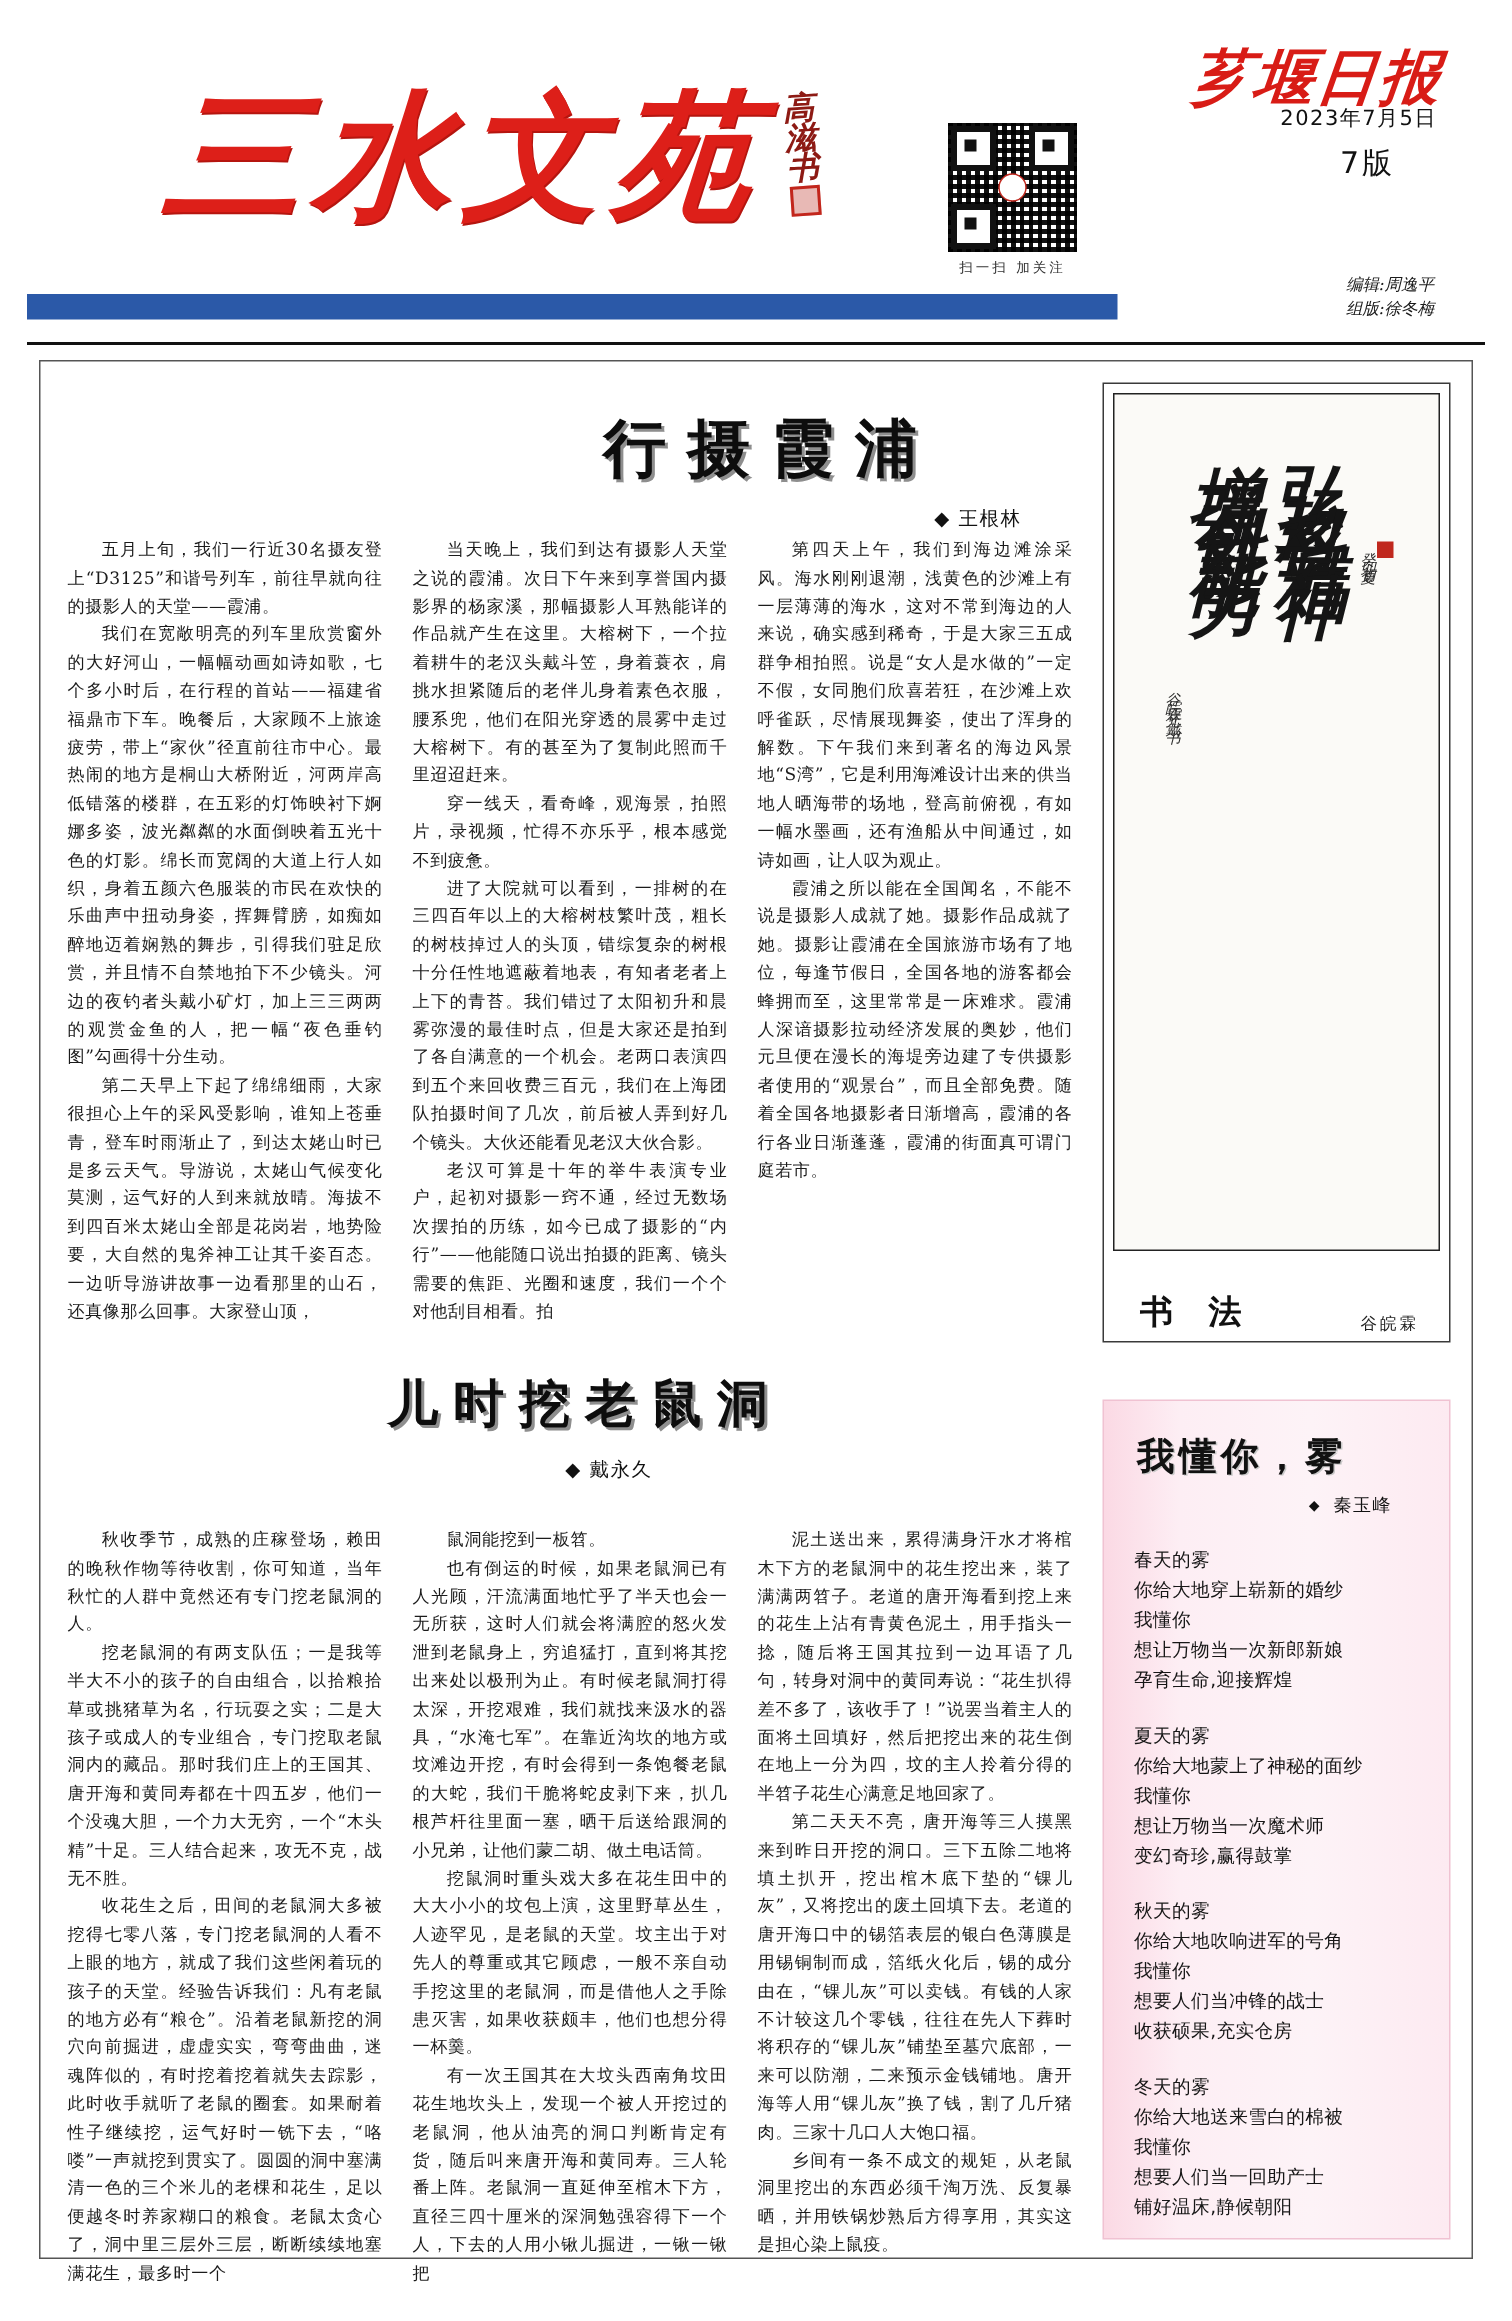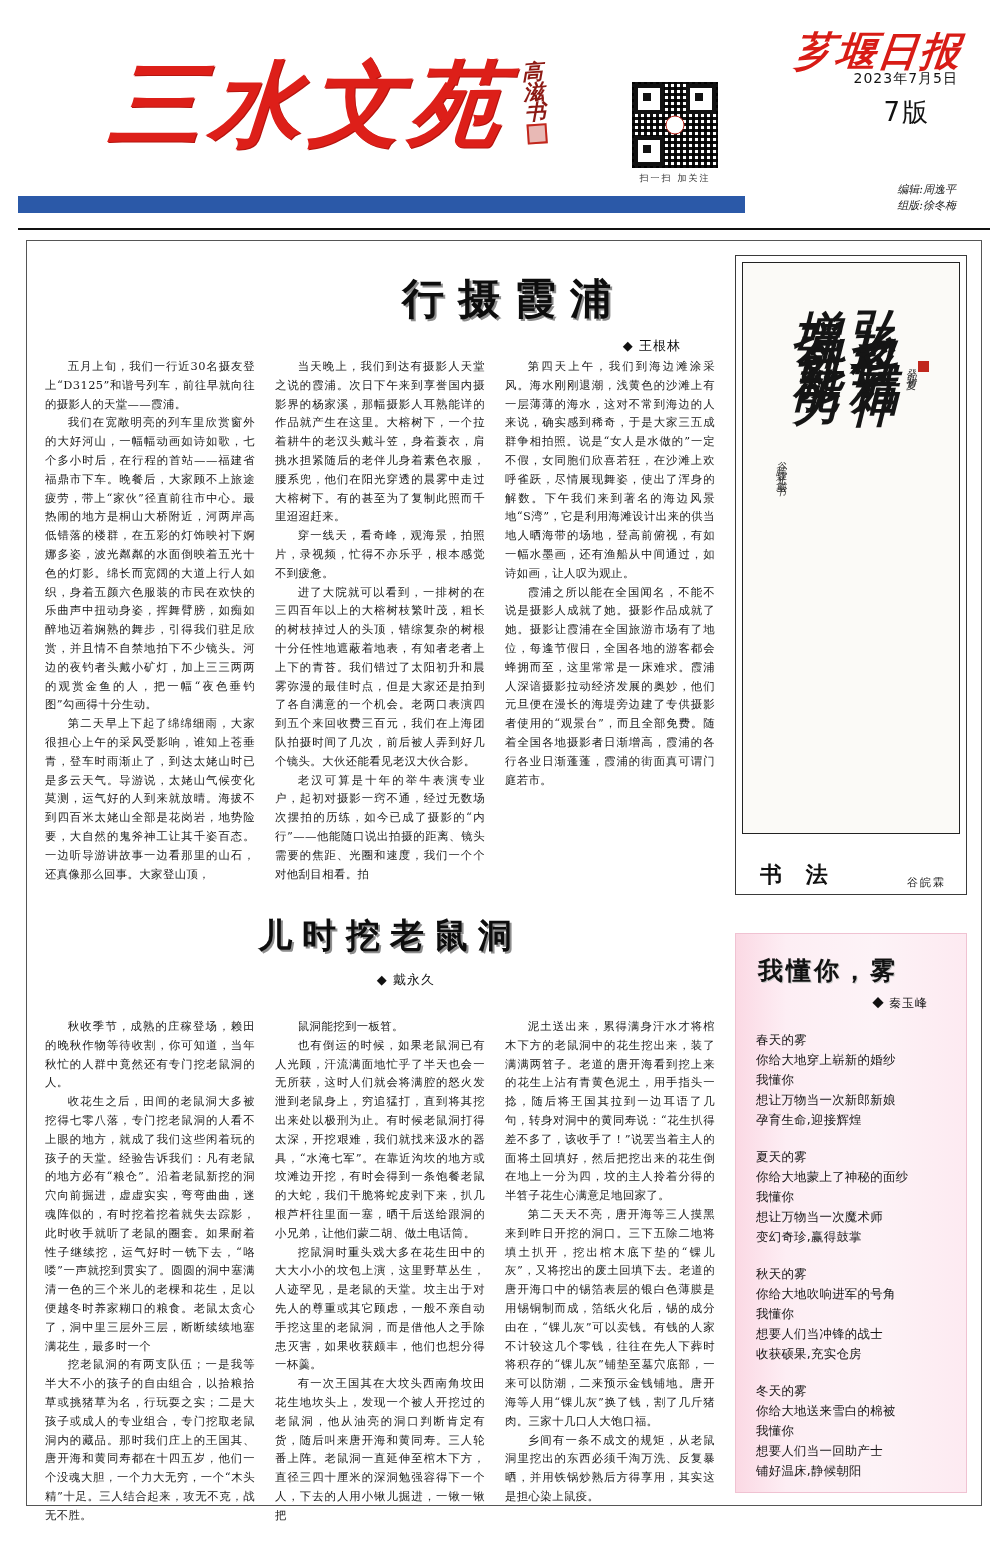--- a/index.html
+++ b/index.html
@@ -73,21 +73,21 @@
     font-style:italic;letter-spacing:2px;
     transform:skewX(-6deg);
   }
   .paper-date{
     position:absolute;right:50px;top:70px;
     font-size:14px;color:#111;font-family:"DejaVu Sans",sans-serif;
     letter-spacing:1px;
   }
   .paper-page{
     position:absolute;right:78px;top:95px;
-    font-size:26px;color:#111;font-family:"DejaVu Sans",sans-serif;
+    font-size:20px;color:#111;font-family:"DejaVu Sans",sans-serif;
     font-weight:500;letter-spacing:2px;
   }
   .credits{
     position:absolute;right:52px;top:182px;
     text-align:left;font-size:11px;line-height:16px;color:#1a1a1a;
     font-family:"DejaVu Serif",serif;font-style:italic;
   }
 
   .blue-bar{
     position:absolute;left:18px;top:196px;width:727px;height:17px;background:#2b59a8;
@@ -195,21 +195,21 @@
     background:linear-gradient(90deg,#fbd9e4 0%,#fdeef4 22%,#fdf3f7 60%,#fdeaf1 100%);
     border:1px solid #f0c2d2;
     padding:16px 14px 10px 20px;
   }
   .poem-title{
     font-family:"DejaVu Serif",serif;font-size:25px;font-weight:700;
     color:#111;letter-spacing:3px;text-shadow:1px 1px 0 #c9c9c9;
     margin:4px 0 0 2px;
   }
   .poem-author{
-    text-align:right;font-family:Liberation Serif, serif;
+    text-align:right;font-family:Liberation Mono, monospace;
     font-size:12px;color:#111;margin:8px 24px 0 0;letter-spacing:1px;
   }
   .poem-body{margin-top:18px;}
   .stanza{margin-bottom:17px;}
   .stanza div{
     font-family:"DejaVu Sans","Liberation Sans",sans-serif;
     font-size:12.4px;line-height:20px;color:#161616;letter-spacing:0.3px;
     white-space:nowrap;
   }
 </style>
@@ -292,22 +292,22 @@
       </div>
     </div>
 
     <div class="art2-head">
       <div class="headline" id="h2">儿时挖老鼠洞</div>
       <div class="byline" style="margin:12px 300px 0 0;">◆ 戴永久</div>
     </div>
     <div class="art2-cols">
       <div class="col">
           <p>秋收季节，成熟的庄稼登场，赖田的晚秋作物等待收割，你可知道，当年秋忙的人群中竟然还有专门挖老鼠洞的人。</p>
+          <p>挖老鼠洞的有两支队伍；一是我等半大不小的孩子的自由组合，以拾粮拾草或挑猪草为名，行玩耍之实；二是大孩子或成人的专业组合，专门挖取老鼠洞内的藏品。那时我们庄上的王国其、唐开海和黄同寿都在十四五岁，他们一个没魂大胆，一个力大无穷，一个“木头精”十足。三人结合起来，攻无不克，战无不胜。</p>
           <p>收花生之后，田间的老鼠洞大多被挖得七零八落，专门挖老鼠洞的人看不上眼的地方，就成了我们这些闲着玩的孩子的天堂。经验告诉我们：凡有老鼠的地方必有“粮仓”。沿着老鼠新挖的洞穴向前掘进，虚虚实实，弯弯曲曲，迷魂阵似的，有时挖着挖着就失去踪影，此时收手就听了老鼠的圈套。如果耐着性子继续挖，运气好时一铣下去，“咯喽”一声就挖到贯实了。圆圆的洞中塞满清一色的三个米儿的老棵和花生，足以便越冬时养家糊口的粮食。老鼠太贪心了，洞中里三层外三层，断断续续地塞满花生，最多时一个</p>
-          <p>挖老鼠洞的有两支队伍；一是我等半大不小的孩子的自由组合，以拾粮拾草或挑猪草为名，行玩耍之实；二是大孩子或成人的专业组合，专门挖取老鼠洞内的藏品。那时我们庄上的王国其、唐开海和黄同寿都在十四五岁，他们一个没魂大胆，一个力大无穷，一个“木头精”十足。三人结合起来，攻无不克，战无不胜。</p>
         </div>
       <div class="col">
           <p>鼠洞能挖到一板笤。</p>
           <p>也有倒运的时候，如果老鼠洞已有人光顾，汗流满面地忙乎了半天也会一无所获，这时人们就会将满腔的怒火发泄到老鼠身上，穷追猛打，直到将其挖出来处以极刑为止。有时候老鼠洞打得太深，开挖艰难，我们就找来汲水的器具，“水淹七军”。在靠近沟坎的地方或坟滩边开挖，有时会得到一条饱餐老鼠的大蛇，我们干脆将蛇皮剥下来，扒几根芦杆往里面一塞，晒干后送给跟洞的小兄弟，让他们蒙二胡、做土电话筒。</p>
           <p>挖鼠洞时重头戏大多在花生田中的大大小小的坟包上演，这里野草丛生，人迹罕见，是老鼠的天堂。坟主出于对先人的尊重或其它顾虑，一般不亲自动手挖这里的老鼠洞，而是借他人之手除患灭害，如果收获颇丰，他们也想分得一杯羹。</p>
           <p>有一次王国其在大坟头西南角坟田花生地坎头上，发现一个被人开挖过的老鼠洞，他从油亮的洞口判断肯定有货，随后叫来唐开海和黄同寿。三人轮番上阵。老鼠洞一直延伸至棺木下方，直径三四十厘米的深洞勉强容得下一个人，下去的人用小锹儿掘进，一锹一锹把</p>
         </div>
       <div class="col">
           <p>泥土送出来，累得满身汗水才将棺木下方的老鼠洞中的花生挖出来，装了满满两笤子。老道的唐开海看到挖上来的花生上沾有青黄色泥土，用手指头一捻，随后将王国其拉到一边耳语了几句，转身对洞中的黄同寿说：“花生扒得差不多了，该收手了！”说罢当着主人的面将土回填好，然后把挖出来的花生倒在地上一分为四，坟的主人拎着分得的半笤子花生心满意足地回家了。</p>
           <p>第二天天不亮，唐开海等三人摸黑来到昨日开挖的洞口。三下五除二地将填土扒开，挖出棺木底下垫的“锞儿灰”，又将挖出的废土回填下去。老道的唐开海口中的锡箔表层的银白色薄膜是用锡铜制而成，箔纸火化后，锡的成分由在，“锞儿灰”可以卖钱。有钱的人家不计较这几个零钱，往往在先人下葬时将积存的“锞儿灰”铺垫至墓穴底部，一来可以防潮，二来预示金钱铺地。唐开海等人用“锞儿灰”换了钱，割了几斤猪肉。三家十几口人大饱口福。</p>

